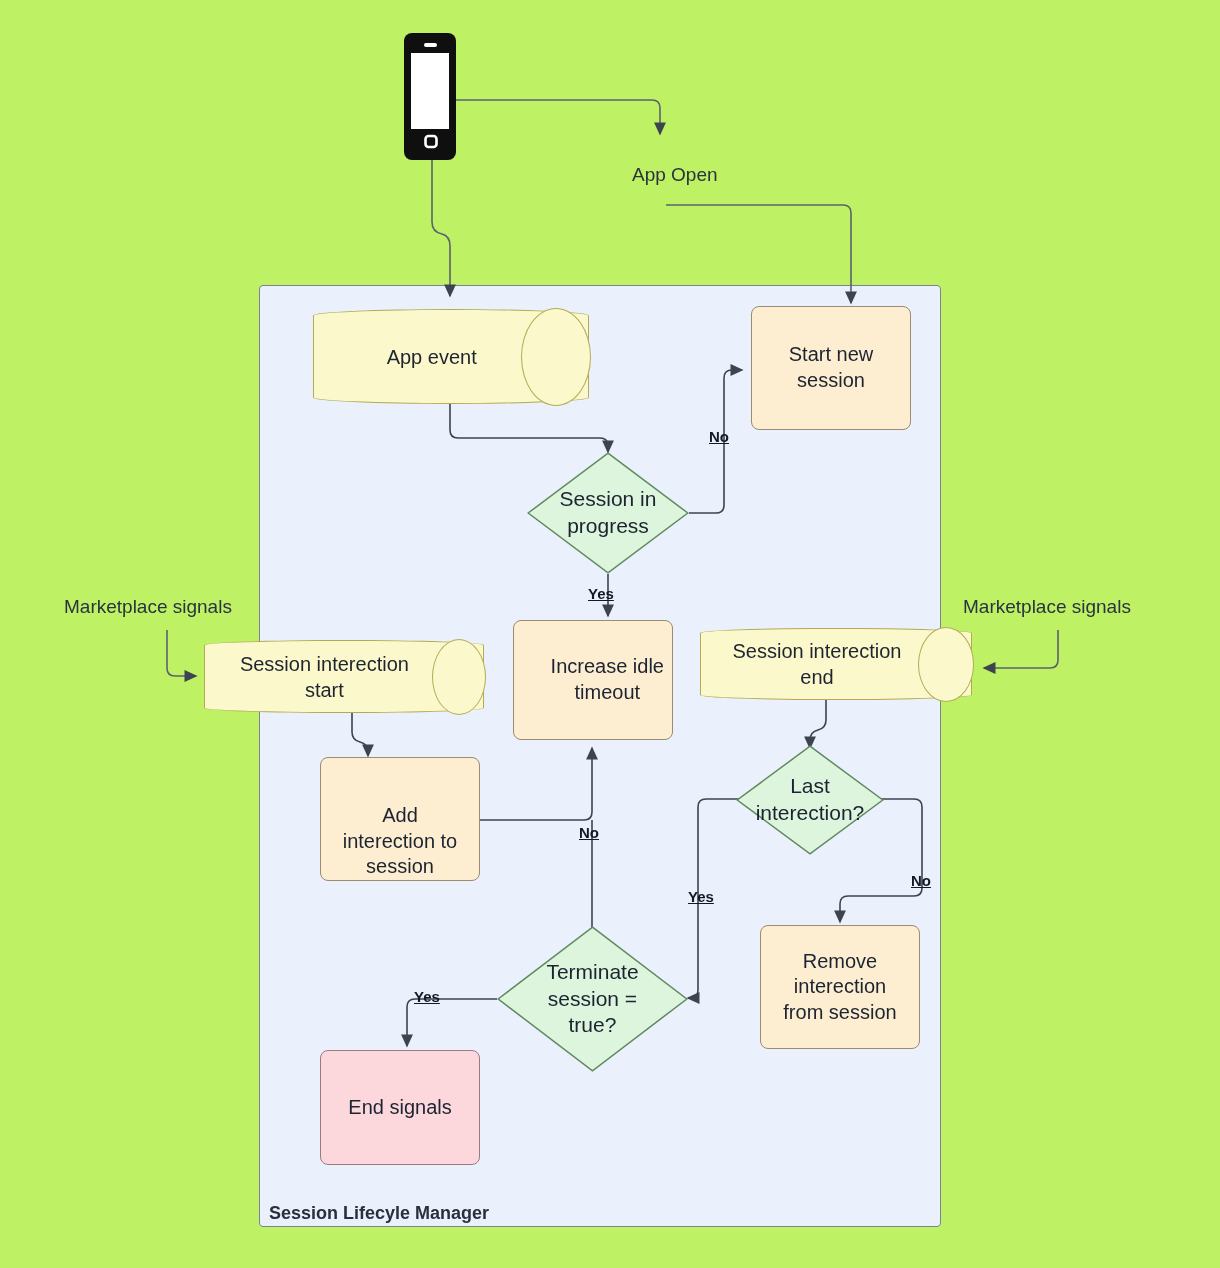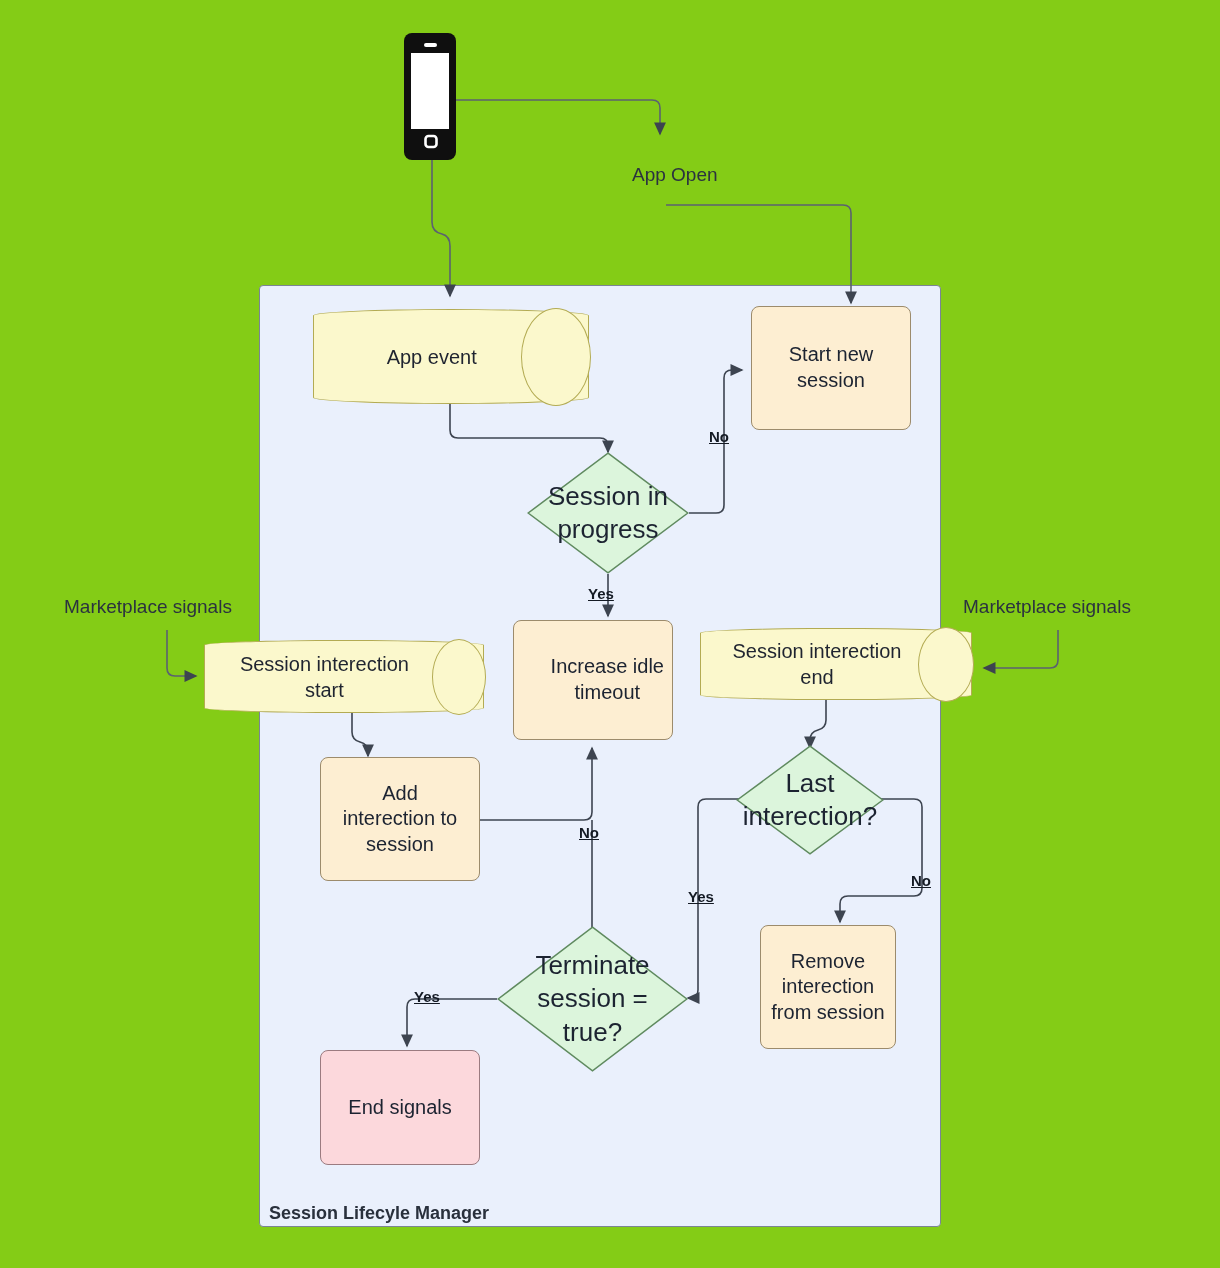--- a/index.html
+++ b/index.html
@@ -8,21 +8,21 @@
     background: #ffffff;
   }
   body {
     font-family: "Liberation Sans", sans-serif;
     color: #1f2430;
   }
   #canvas {
     position: relative;
     width: 1220px;
     height: 1268px;
-    background: #84cc16;
+    background: #bef264;
     overflow: hidden;
   }
   #wires {
     position: absolute;
     left: 0;
     top: 0;
     width: 1220px;
     height: 1268px;
     pointer-events: none;
   }
@@ -125,21 +125,21 @@
   .dec .txt {
     position: absolute;
     left: 12%;
     top: 0;
     width: 76%;
     height: 100%;
     display: flex;
     align-items: center;
     justify-content: center;
     text-align: center;
-    font-size: 26px;
+    font-size: 21px;
     line-height: 1.28;
     color: #1c2331;
   }
 
   
   .flabel {
     position: absolute;
     font-size: 19px;
     color: #2b3240;
     white-space: nowrap;
@@ -291,21 +291,21 @@
     <div class="body"></div>
     <div class="cap" style="width:56px;"></div>
     <div class="txt">
       <div>
         <div>Session interection</div>
         <div>end</div>
       </div>
     </div>
   </div>
 
-  <div class="node proc" style="left:320px; top:757px; width:160px; height:124px;">
+  <div class="node proc" style="left:320px; top:757px; width:160px; height:124px;align-items:flex-end;">
     <div>
       <div>Add</div>
       <div>interection to</div>
       <div>session</div>
     </div>
   </div>
 
   <div class="dec" style="left:497px; top:926px; width:191px; height:146px;">
     <svg width="191" height="146" viewBox="0 0 191 146">
       <polygon points="95.5,1.2 189.8,73 95.5,144.8 1.2,73" fill="#dcf5dc" stroke="#5f8a5f" stroke-width="1.5"></polygon>
@@ -324,21 +324,21 @@
       <polygon points="74,1.2 146.8,55 74,108.8 1.2,55" fill="#dcf5dc" stroke="#5f8a5f" stroke-width="1.5"></polygon>
     </svg>
     <div class="txt">
       <div>
         <div>Last</div>
         <div>interection?</div>
       </div>
     </div>
   </div>
 
-  <div class="node proc" style="left:760px; top:925px; width:136px; height:124px;">
+  <div class="node proc" style="left:760px; top:925px; width:160px; height:124px;">
     <div>
       <div>Remove</div>
       <div>interection</div>
       <div>from session</div>
     </div>
   </div>
 
   <div class="node proc terminal" style="left:320px; top:1050px; width:160px; height:115px;">
     <span>End signals</span>
   </div>

